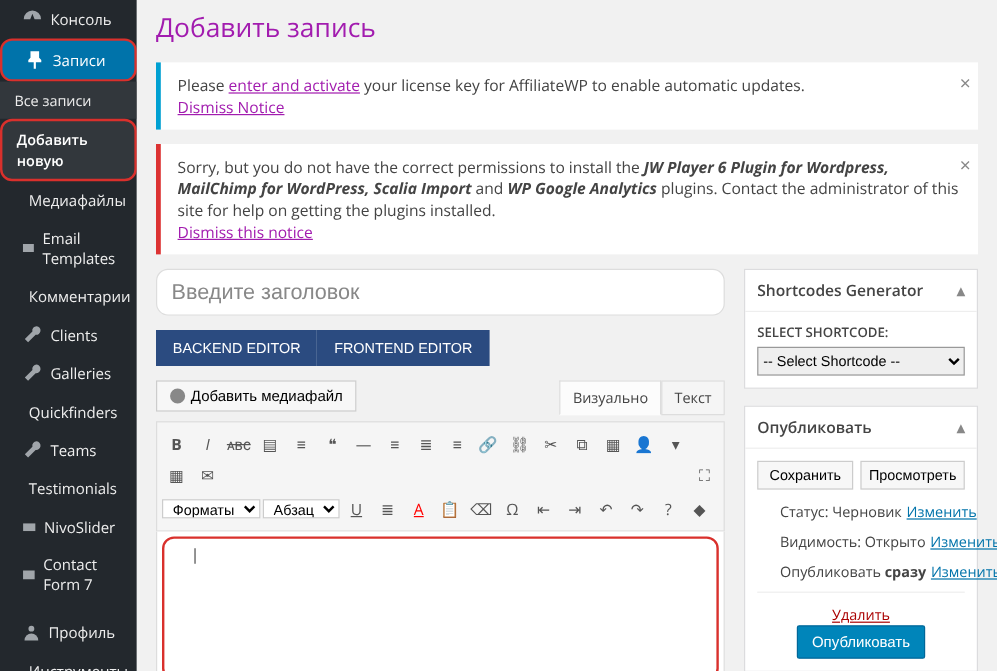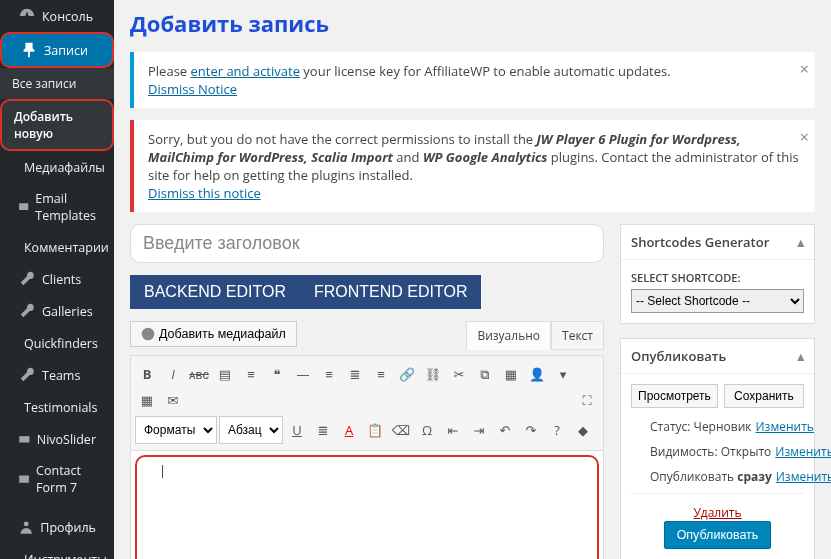--- a/index.html
+++ b/index.html
@@ -9,42 +9,42 @@
 .sidebar .item { display: flex; align-items: center; padding: 7px 18px; cursor: pointer; color: #eee; font-size: 12.5px; }
 .sidebar .item.active { background: #0073aa; color: #fff; }
 .sidebar .item.sub { padding-left: 12px; background: #32373c; font-size: 12px; }
 .sidebar .item.sub.current { color: #fff; font-weight: 600; }
 .sidebar .sep { height: 8px; }
 .sidebar .icon { width: 18px; height: 18px; margin-right: 6px; display: inline-flex; align-items: center; justify-content: center; }
 .sidebar svg { fill: #a0a5aa; }
 .sidebar .active svg { fill: #fff; }
 .highlight-red { border: 2px solid #d9302c; border-radius: 10px; }
 .main { flex: 1; padding: 0 16px 16px 16px; background: #f1f1f1; }
-h1 { font-size: 22px; font-weight: 700; margin: 8px 0 14px 0; color: #1d4ed8; }
+h1 { font-size: 22px; font-weight: 400; margin: 8px 0 14px 0; color: #a21caf; }
 .notice { background: #fff; border-left: 4px solid #00a0d2; padding: 10px 14px; margin-bottom: 12px; position: relative; font-size: 13px; color: #444; }
 .notice.error { border-left-color: #dc3232; }
-.notice a { color: #0369a1; text-decoration: underline; cursor: pointer; }
+.notice a { color: #a21caf; text-decoration: underline; cursor: pointer; }
 .notice .dismiss { position: absolute; right: 6px; top: 6px; cursor: pointer; color: #888; font-size: 16px; }
 .cols { display: flex; gap: 16px; }
 .left { flex: 1; }
 .right { width: 195px; }
 .title-input { width: 100%; padding: 8px 12px; font-size: 18px; border: 1px solid #ddd; background: #fff; color: #888; }
 .title-input::placeholder { color: #888; }
 .editor-switch { margin: 12px 0; }
-.editor-switch button { background: #2b4b80; color: #fff; border: none; padding: 8px 14px; font-size: 16px; cursor: pointer; }
+.editor-switch button { background: #2b4b80; color: #fff; border: none; padding: 8px 14px; font-size: 12px; cursor: pointer; }
 .editor-switch button + button { margin-left: 0; }
 .media-btn { margin-bottom: 8px; background: #f7f7f7; border: 1px solid #ccc; padding: 5px 10px; cursor: pointer; display: inline-flex; align-items: flex-start; font-size: 12.5px; }
 .media-btn span { margin-left: 4px; }
 .tabs-sm { float: right; }
 .tabs-sm span { display: inline-block; padding: 5px 10px; border: 1px solid #ddd; background: #f5f5f5; font-size: 12px; cursor: pointer; }
 .tabs-sm span.active { background: #fcfcfc; border-bottom: 1px solid #fcfcfc; }
 .toolbar { background: #f5f5f5; border: 1px solid #ddd; padding: 4px; clear: both; }
 .toolbar-row { display: flex; align-items: center; flex-wrap: wrap; gap: 2px; padding: 2px 0; }
 .tbtn { width: 24px; height: 24px; display: inline-flex; align-items: center; justify-content: center; cursor: pointer; color: #555; font-size: 13px; border: 1px solid transparent; }
-.tsel { height: 28px; font-size: 12px; border: 1px solid #ccc; background: #fff; padding: 0 4px; }
+.tsel { height: 16px; font-size: 12px; border: 1px solid #ccc; background: #fff; padding: 0 4px; }
 .editor-area { height: 130px; border: 1px solid #ddd; border-top: none; background: #fff; padding: 10px; position: relative; }
 .editor-cursor { position: absolute; left: 28px; top: 10px; color: #333; }
 .postbox { background: #fff; border: 1px solid #dcdcde; margin-bottom: 14px; }
 .postbox h2 { font-size: 13px; font-weight: 600; padding: 8px 10px; border-bottom: 1px solid #eee; display: flex; justify-content: space-between; align-items: flex-end; }
 .postbox h2 .collapse { cursor: pointer; color: #888; }
 .postbox .inside { padding: 10px; }
 .pub-row { display: flex; align-items: center; margin-bottom: 8px; font-size: 12px; margin-left: 13px; }
 .pub-row svg { width: 16px; height: 16px; margin-right: 6px; fill: #888; }
 .pub-row a { color: #0073aa; text-decoration: underline; margin-left: 4px; cursor: pointer; }
 .pub-actions { display: flex; gap: 6px; margin-bottom: 10px; }
@@ -288,22 +288,22 @@
         </div>
       </div>
 
       <div class="postbox">
         <h2>
               <span>Опубликовать</span>
               <span class="collapse">▴</span>
             </h2>
         <div class="inside">
           <div class="pub-actions">
+            <button>Сохранить</button>
             <button>Просмотреть</button>
-            <button>Сохранить</button>
           </div>
           <div class="pub-row"><svg viewBox="0 0 20 20">
                   <path d="M10 1l3 6 6 1-4 4 1 6-6-3-6 3 1-6-4-4 6-1z"></path>
                 </svg><span>Статус:</span>&nbsp;<span>Черновик</span><a>Изменить</a></div>
           <div class="pub-row"><svg viewBox="0 0 20 20">
                   <circle cx="10" cy="10" r="3"></circle>
                   <path d="M10 4c-5 0-9 6-9 6s4 6 9 6 9-6 9-6-4-6-9-6z" fill="none" stroke="#888" stroke-width="2"></path>
                 </svg><span>Видимость:</span>&nbsp;<span>Открыто</span><a>Изменить</a></div>
           <div class="pub-row"><svg viewBox="0 0 20 20">
                   <rect x="3" y="4" width="14" height="13" fill="none" stroke="#888" stroke-width="2"></rect>

